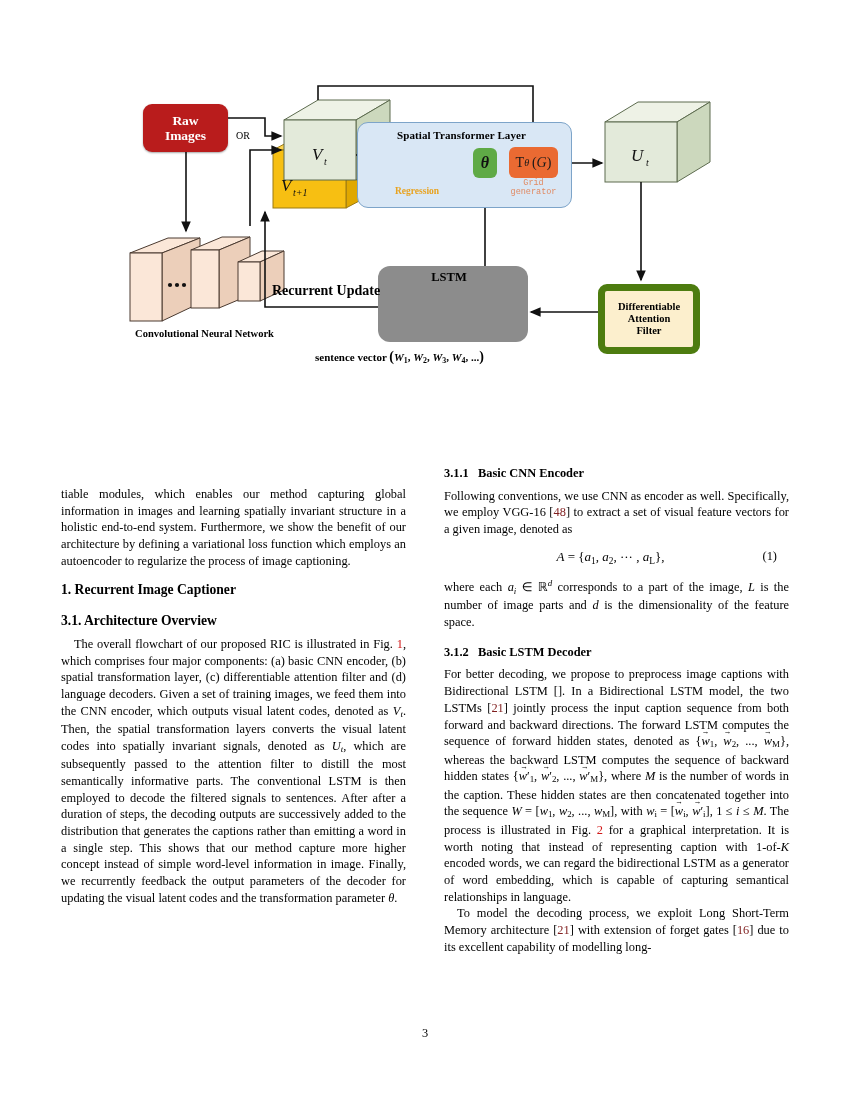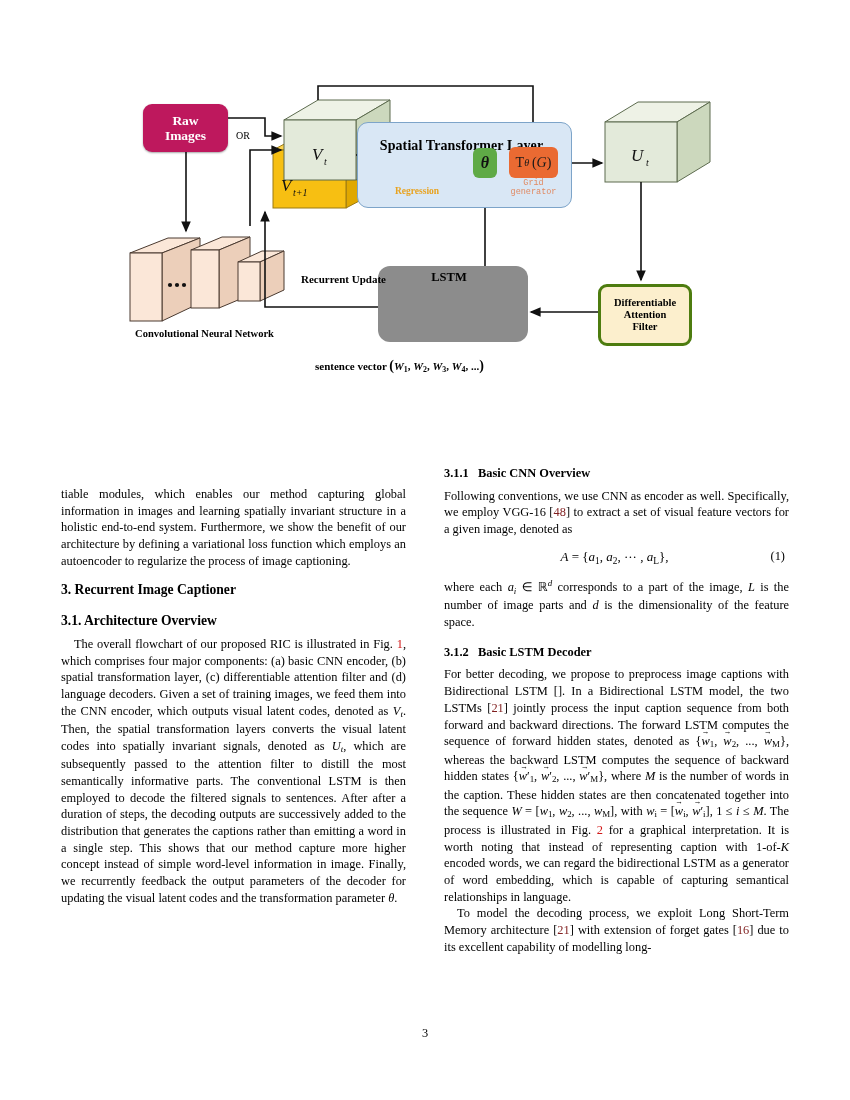--- a/index.html
+++ b/index.html
@@ -45,56 +45,56 @@
     align-items: center;
     justify-content: center;
     text-align: center;
     border-radius: 9px;
     font-family: "Liberation Serif", serif;
     font-weight: bold;
     line-height: 1.14;
   }
   #raw-images-box {
     left: 83px; top: 26px; width: 85px; height: 48px;
-    background: #be185d;
+    background: #b91c1c;
     color: #ffffff;
     font-size: 13.5px;
     box-shadow: 0 1px 2px rgba(0,0,0,.35);
   }
   #stl-panel {
     left: 297px; top: 44px; width: 213px; height: 84px;
     background: #d9e7f5;
     border: 1.1px solid #7da4c9;
     border-radius: 11px;
   }
   #stl-title {
     position: absolute;
-    left: 297px; top: 60px; width: 209px;
-    text-align: center;
-    font-weight: bold;
-    font-size: 14px;
+    left: 297px; top: 51px; width: 209px;
+    text-align: center;
+    font-weight: bold;
+    font-size: 11px;
     letter-spacing: .1px;
   }
   #lstm-panel {
     left: 318px; top: 188px; width: 150px; height: 76px;
     background: #8c8c8c;
     border-radius: 12px;
   }
   #lstm-title {
     position: absolute;
     left: 344px; top: 192px; width: 90px;
     text-align: center;
     font-weight: bold;
     font-size: 12.5px;
     color: #000;
   }
   #daf-box {
     left: 538px; top: 206px; width: 88px; height: 56px;
     background: #fcefcd;
-    border: 3px solid #4d7c0f;
+    border: 7px solid #4d7c0f;
     color: #000;
     font-size: 10.5px;
     border-radius: 9px;
     flex-direction: column;
   }
   #daf-box span { display: block; }
 
   
   .stl-chip {
     position: absolute;
@@ -137,28 +137,28 @@
   }
   .cnn-label {
     position: absolute;
     left: 62px; top: 250px; width: 165px;
     text-align: center;
     font-size: 10.5px;
     font-weight: bold;
   }
   .recurrent-label {
     position: absolute;
-    left: 206px; top: 195px; width: 120px;
-    text-align: right;
-    font-size: 11px;
+    left: 206px; top: 205px; width: 120px;
+    text-align: center;
+    font-size: 14px;
     font-weight: bold;
   }
   .sentence-label {
     position: absolute;
-    left: 255px; top: 280px; width: 290px;
+    left: 255px; top: 271px; width: 290px;
     text-align: left;
     font-size: 11px;
     font-weight: bold;
   }
   .or-label {
     position: absolute;
     left: 176px; top: 52px;
     font-size: 10px;
     font-family: "Liberation Serif", serif;
   }
@@ -206,21 +206,21 @@
     font-weight: bold;
     margin: 13px 0 6px 0;
     text-align: left;
     text-indent: 0;
   }
   h3.subsec .num { display: inline-block; min-width: 34px; }
 
   .eq-row {
     display: block;
     position: relative;
-    margin: 10px 4px 11px 0;
+    margin: 10px 12px 11px 0;
     text-align: center;
     font-size: 13px;
     text-indent: 0;
   }
   .eq-num {
     position: absolute;
     right: 0;
     top: 0;
     font-size: 12.4px;
   }
@@ -400,31 +400,31 @@
     <div class="sentence-label">
       sentence vector <span style="font-size:14px;">(</span><i>W</i><sub>1</sub>, <i>W</i><sub>2</sub>, <i>W</i><sub>3</sub>, <i>W</i><sub>4</sub>, ...<span style="font-size:14px;">)</span>
     </div>
   </div>
 
 
   <div class="column" id="left-column">
 
     <p class="noindent">tiable modules, which enables our method capturing global information in images and learning spatially invariant structure in a holistic end-to-end system. Furthermore, we show the benefit of our architecture by defining a variational loss function which employs an autoencoder to regularize the process of image captioning.</p>
 
-    <h2 class="sec">3. Recurrent Image Captioner</h2>
+    <h2 class="sec">1. Recurrent Image Captioner</h2>
 
 
     <h2 class="sec">3.1. Architecture Overview</h2>
 
     <p><span>The overall flowchart of our proposed RIC is illustrated in Fig. </span><span class="figref">1</span><span>, which comprises four major components: (a) basic CNN encoder, (b) spatial transformation layer, (c) differentiable attention filter and (d) language decoders. Given a set of training images, we feed them into the CNN encoder, which outputs visual latent codes, denoted as </span><i class="mathi">V</i><sub><i class="mathi">t</i></sub><span>. Then, the spatial transformation layers converts the visual latent codes into spatially invariant signals, denoted as </span><i class="mathi">U</i><sub><i class="mathi">t</i></sub><span>, which are subsequently passed to the attention filter to distill the most semantically informative parts. The conventional LSTM is then employed to decode the filtered signals to sentences. After after a duration of steps, the decoding outputs are successively added to the distribution that generates the captions rather than emitting a word in a single step. This shows that our method capture more higher concept instead of simple word-level information in image. Finally, we recurrently feedback the output parameters of the decoder for updating the visual latent codes and the transformation parameter </span><i class="mathi">θ</i><span>.</span></p>
   </div>
 
   <div class="column" id="right-column">
 
-    <h3 class="subsec"><span class="num">3.1.1</span><span>Basic CNN Overview</span></h3>
+    <h3 class="subsec"><span class="num">3.1.1</span><span>Basic CNN Encoder</span></h3>
 
     <p class="noindent"><span>Following conventions, we use CNN as encoder as well. Specifically, we employ VGG-16 [</span><span class="cite">48</span><span>] to extract a set of visual feature vectors for a given image, denoted as</span></p>
 
     <div class="eq-row">
       <span><i style="font-family:'Liberation Serif',serif;">A</i> = {<i>a</i><sub>1</sub>, <i>a</i><sub>2</sub>, ··· , <i>a</i><sub>L</sub>},</span>
       <span class="eq-num">(1)</span>
     </div>
 
     <p class="noindent"><span>where each </span><i class="mathi">a</i><sub><i class="mathi">i</i></sub><span> ∈ ℝ</span><sup><i class="mathi">d</i></sup><span> corresponds to a part of the image, </span><i class="mathi">L</i><span> is the number of image parts and </span><i class="mathi">d</i><span> is the dimensionality of the feature space.</span></p>
 

